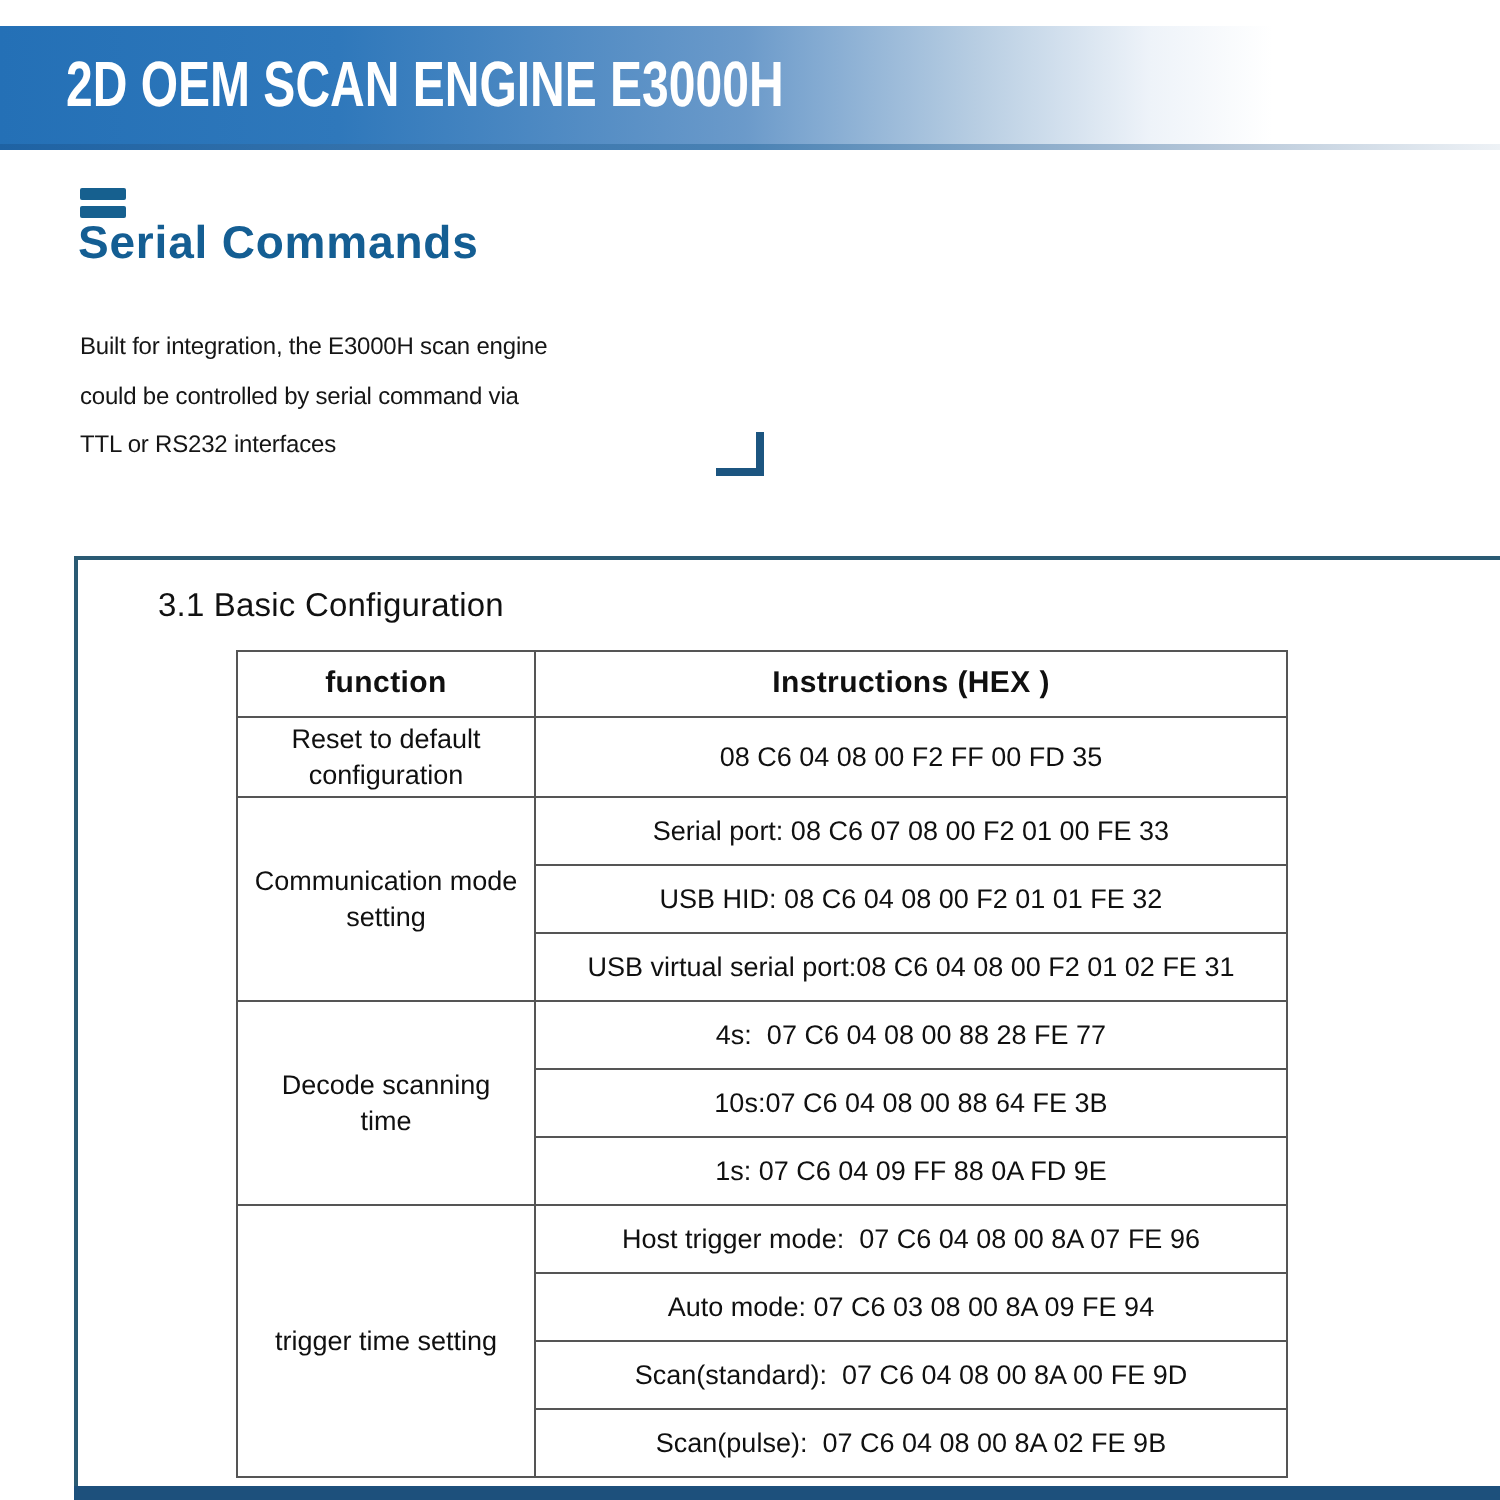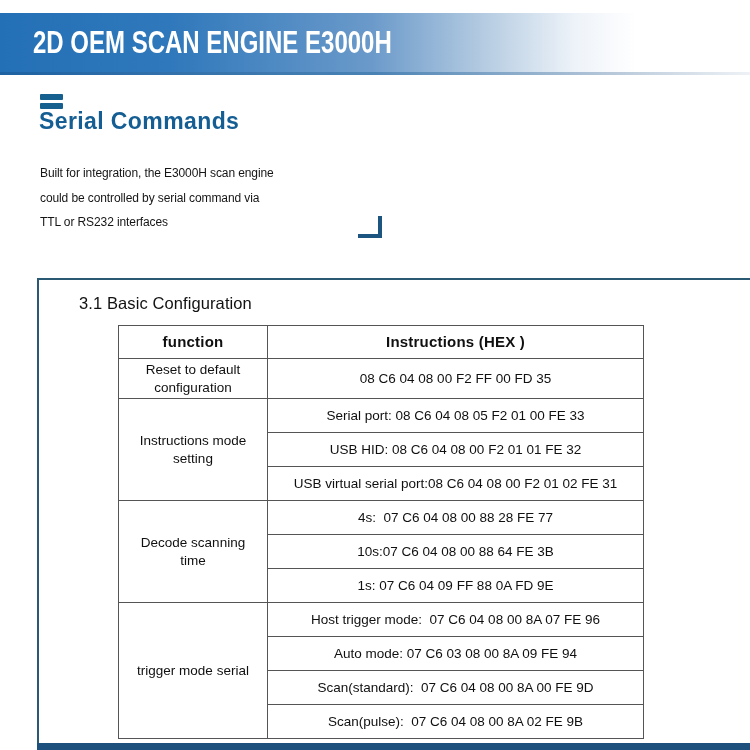--- a/index.html
+++ b/index.html
@@ -170,43 +170,43 @@
           <td>function</td>
           <td>Instructions (HEX&nbsp;)</td>
         </tr>
 
         <tr class="r-tall">
           <td>Reset to default configuration</td>
           <td>08 C6 04 08 00 F2 FF 00 FD 35</td>
         </tr>
 
         <tr>
-          <td rowspan="3">Instructions mode setting</td>
-          <td>Serial port: 08 C6 04 08 05 F2 01 00 FE 33</td>
+          <td rowspan="3">Communication mode setting</td>
+          <td>Serial port: 08 C6 07 08 00 F2 01 00 FE 33</td>
         </tr>
         <tr>
           <td>USB HID: 08 C6 04 08 00 F2 01 01 FE 32</td>
         </tr>
         <tr>
           <td>USB virtual serial port:08 C6 04 08 00 F2 01 02 FE 31</td>
         </tr>
 
         <tr>
           <td rowspan="3">Decode scanning time</td>
           <td>4s:&nbsp; 07 C6 04 08 00 88 28 FE 77</td>
         </tr>
         <tr>
           <td>10s:07 C6 04 08 00 88 64 FE 3B</td>
         </tr>
         <tr>
           <td>1s: 07 C6 04 09 FF 88 0A FD 9E</td>
         </tr>
 
         <tr>
-          <td rowspan="4">trigger mode serial</td>
+          <td rowspan="4">trigger time setting</td>
           <td>Host trigger mode:&nbsp; 07 C6 04 08 00 8A 07 FE 96</td>
         </tr>
         <tr>
           <td>Auto mode: 07 C6 03 08 00 8A 09 FE 94</td>
         </tr>
         <tr>
           <td>Scan(standard):&nbsp; 07 C6 04 08 00 8A 00 FE 9D</td>
         </tr>
         <tr>
           <td>Scan(pulse):&nbsp; 07 C6 04 08 00 8A 02 FE 9B</td>

